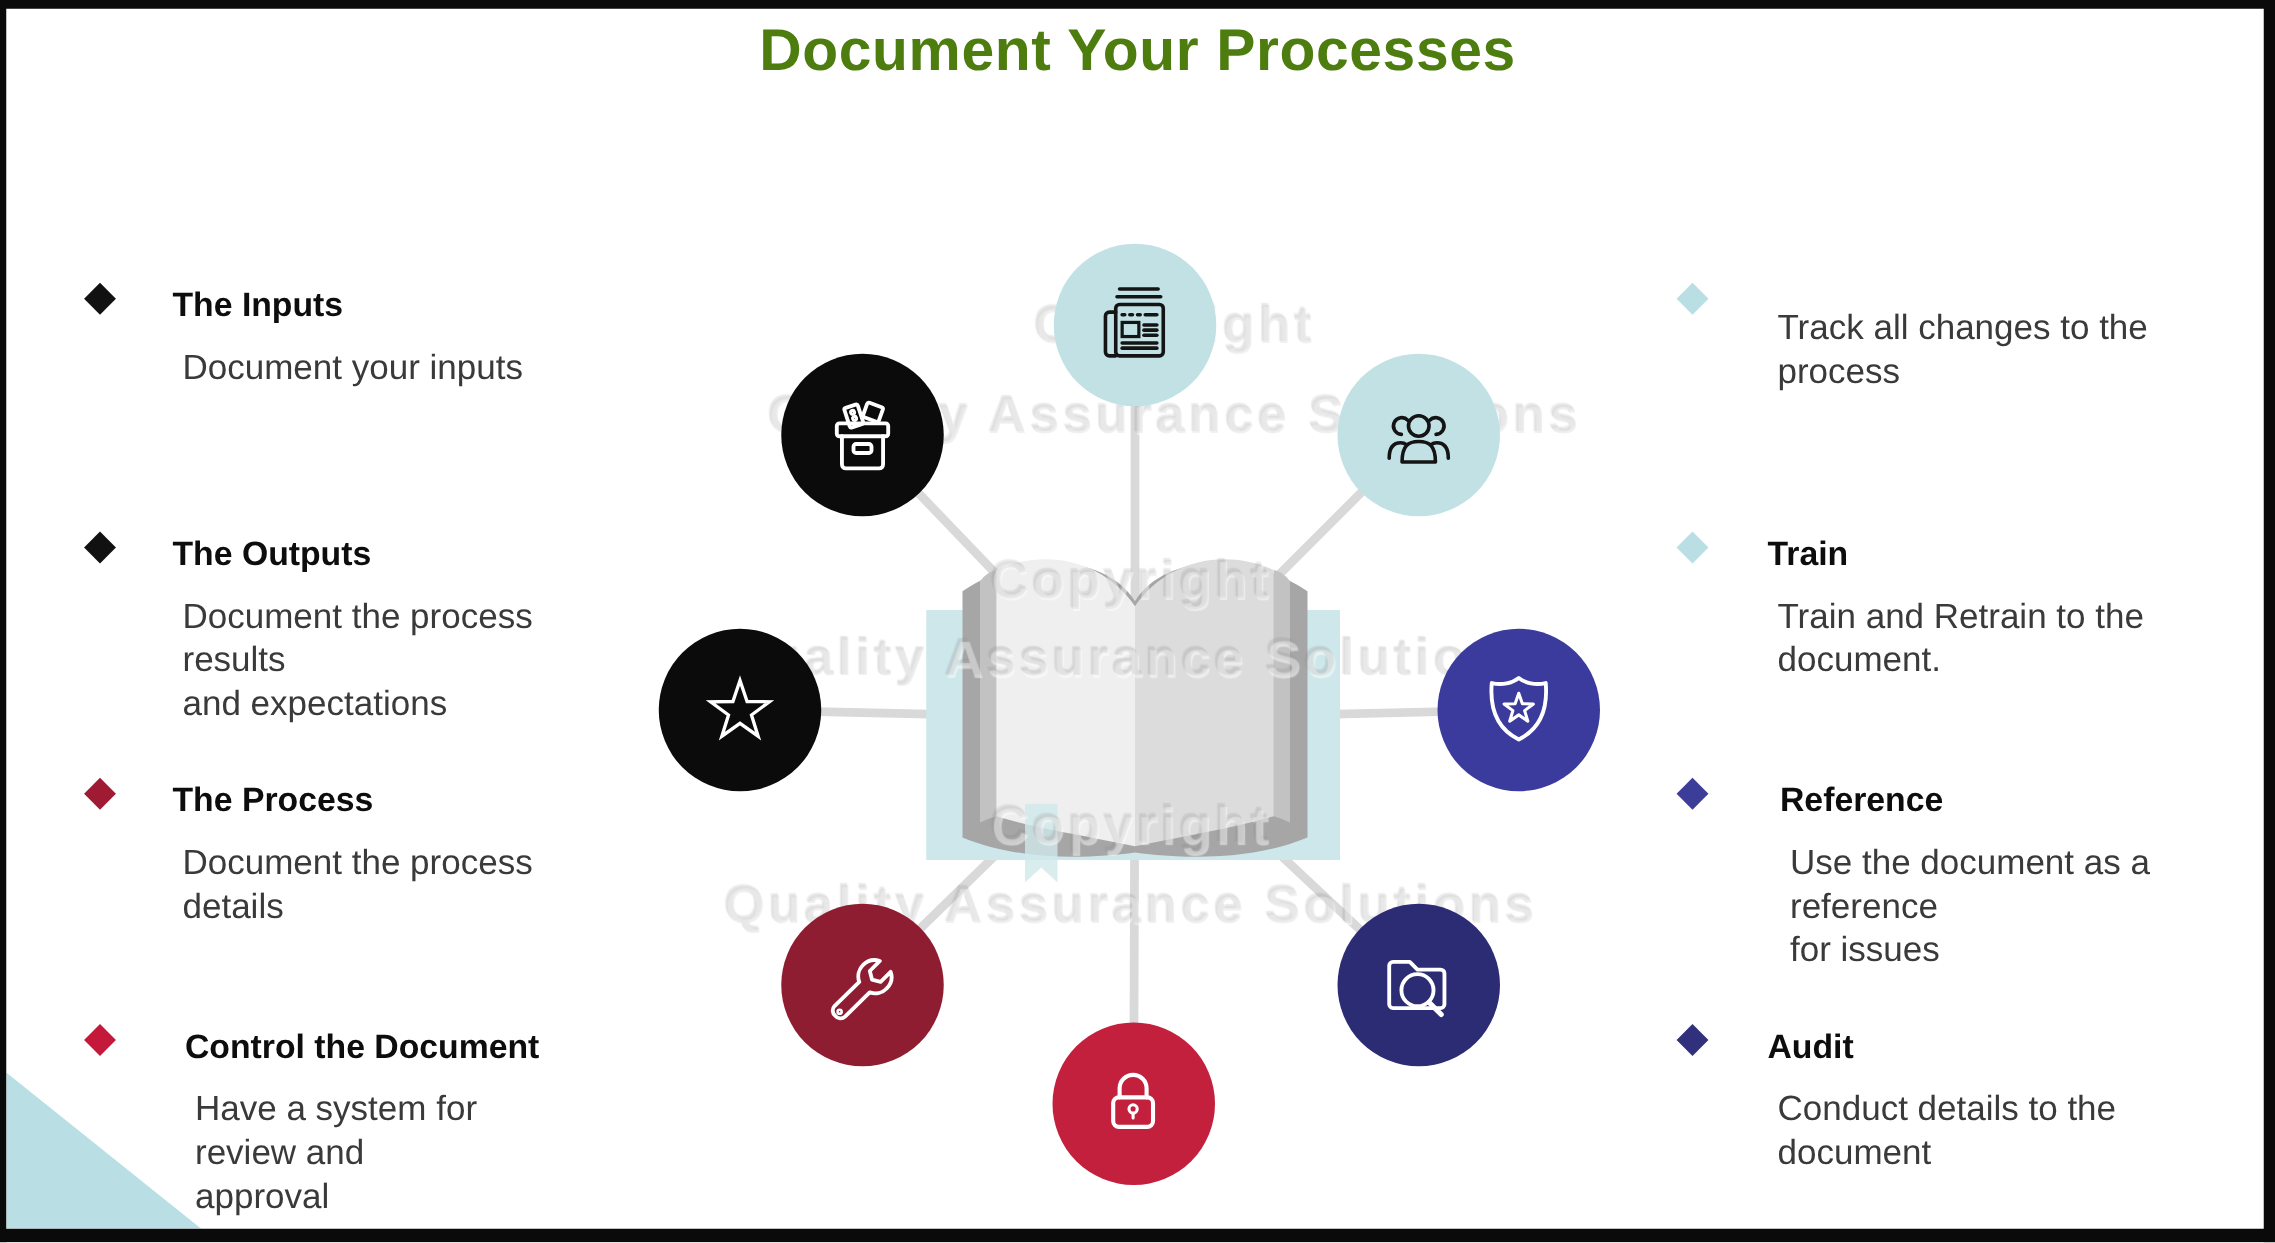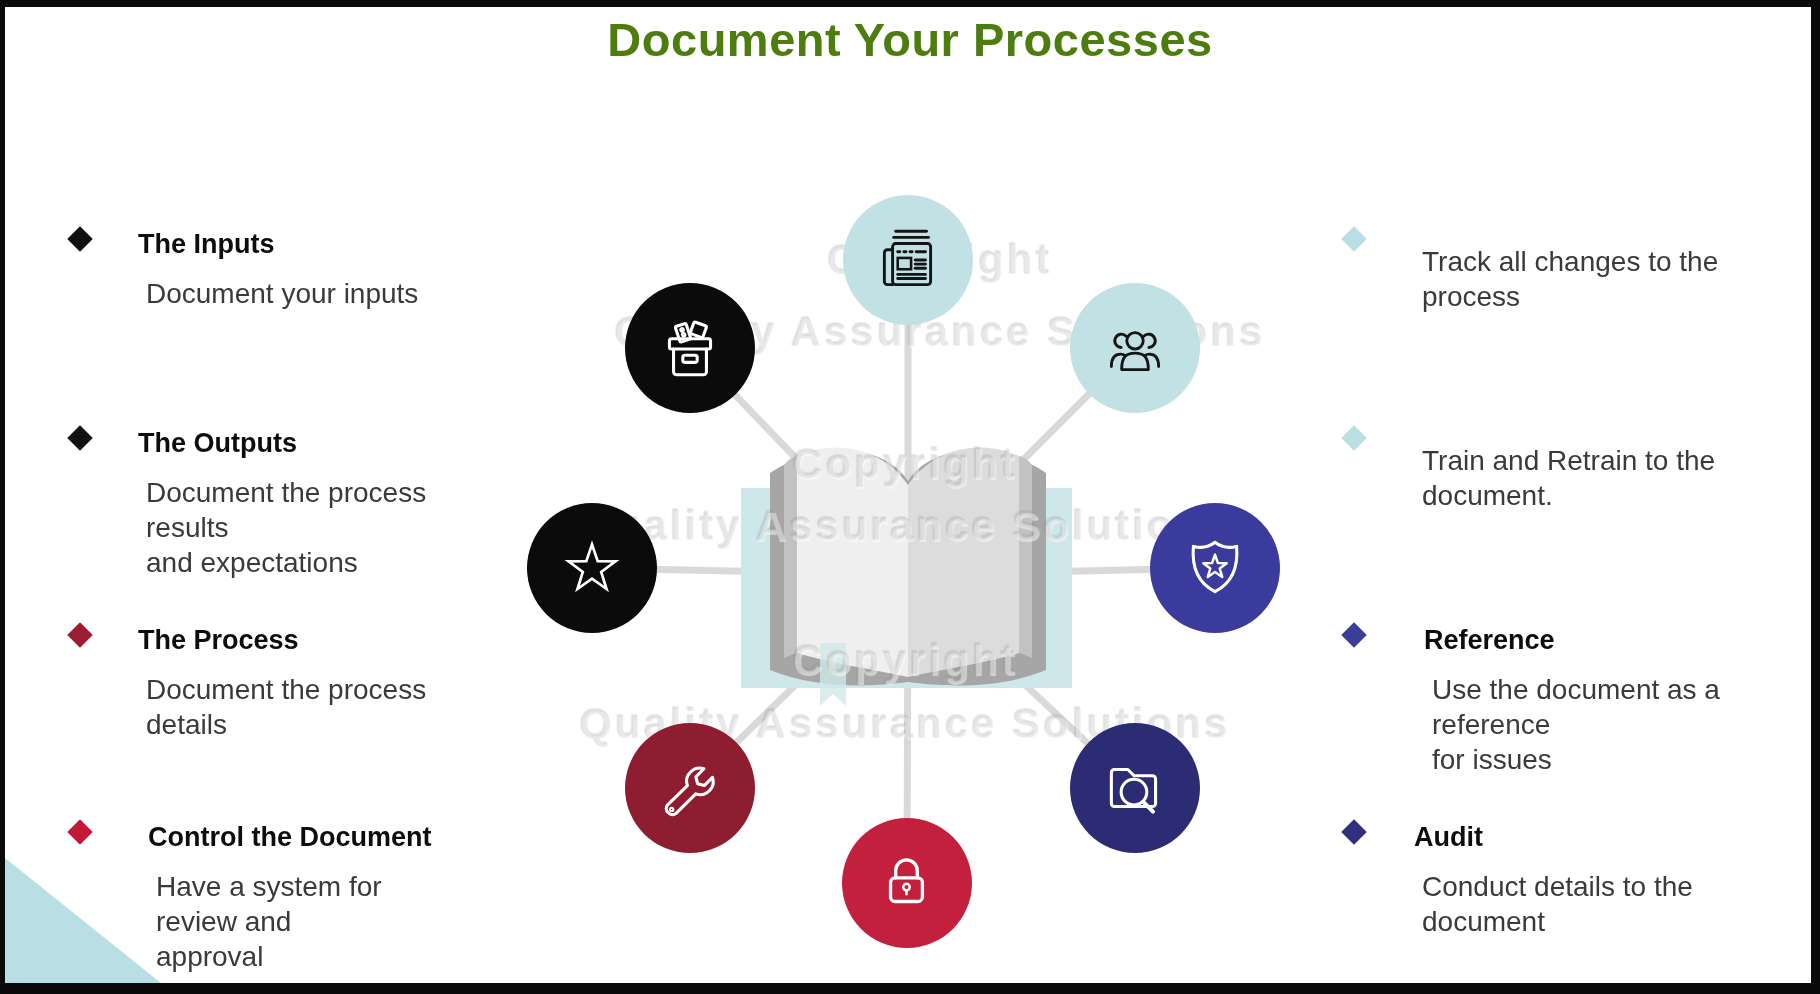--- a/index.html
+++ b/index.html
@@ -214,20 +214,21 @@
   <div class="item">
     <span class="diamond" style="left: 1345px; top: 230px; background-color: rgb(185, 222, 227);"></span>
     <div class="item-text" style="left:1406px;top:228px">
       <div class="item-body">Track all changes to the
 process</div>
     </div>
   </div>
   <div class="item">
     <span class="diamond" style="left: 1345px; top: 429px; background-color: rgb(185, 222, 227);"></span>
     <div class="item-text" style="left:1406px;top:427px">
+      <div class="item-heading">Train</div>
       <div class="item-body">Train and Retrain to the
 document.</div>
     </div>
   </div>
   <div class="item">
     <span class="diamond" style="left: 1345px; top: 626px; background-color: rgb(60, 60, 153);"></span>
     <div class="item-text" style="left:1416px;top:624px">
       <div class="item-heading">Reference</div>
       <div class="item-body">Use the document as a reference
 for issues</div>

